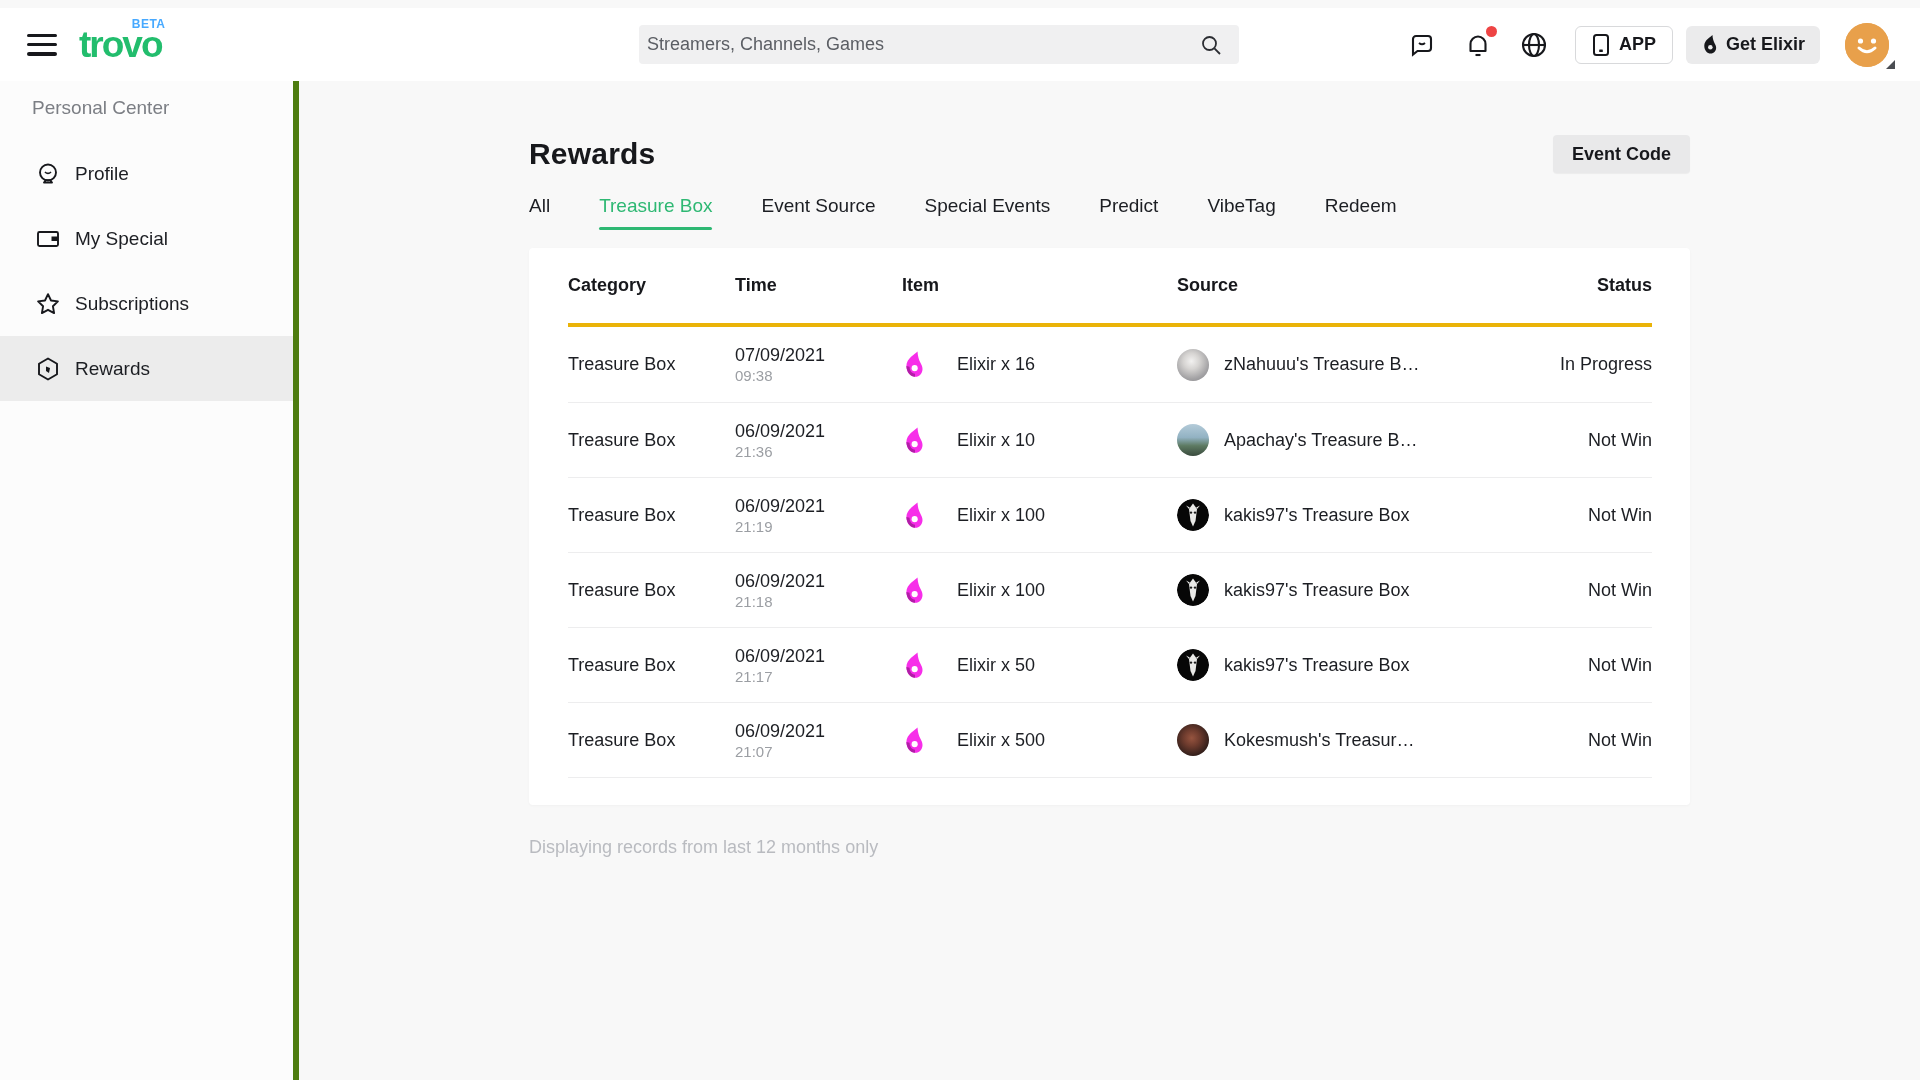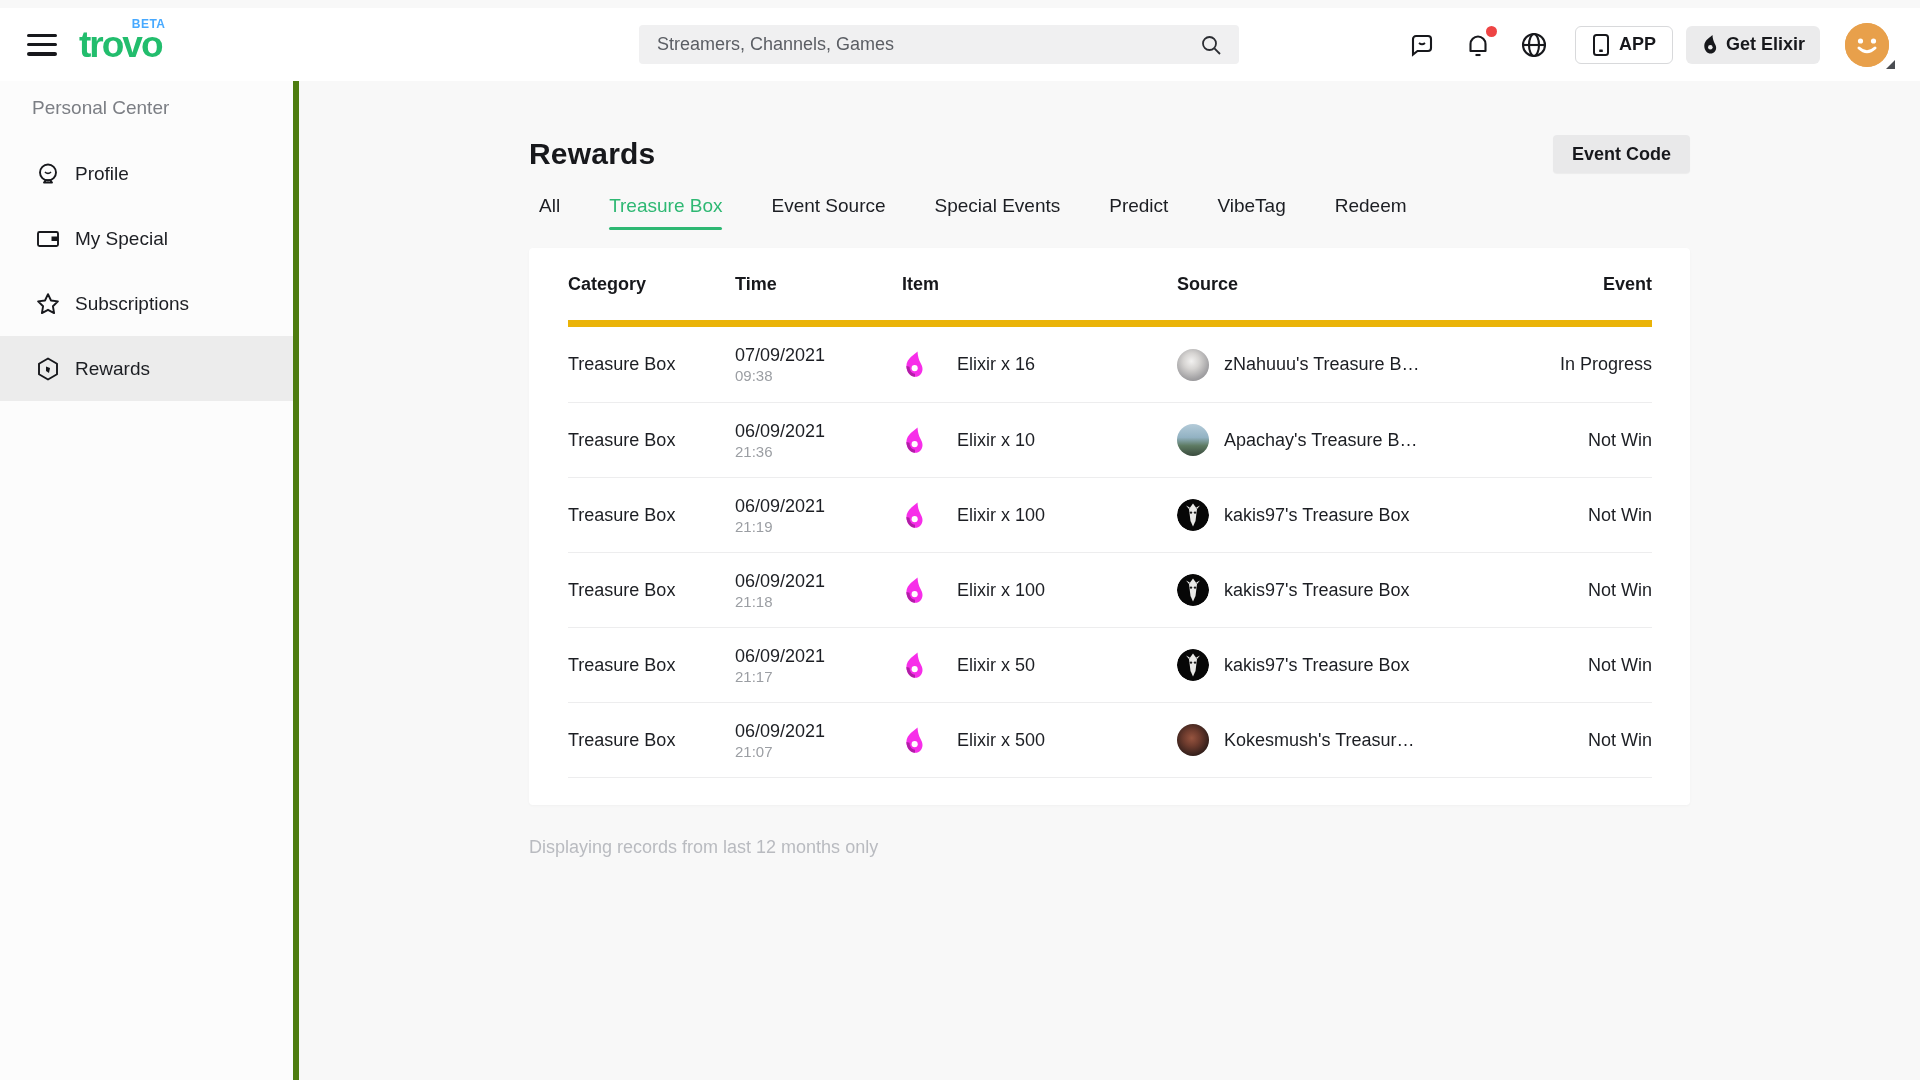--- a/index.html
+++ b/index.html
@@ -18,21 +18,21 @@
   .hamburger span { display:block; height:3.5px; background:#17181c; border-radius:2px; }
   .logo { position:relative; margin-left:22px; cursor:pointer; }
   .logo-text { font-size:37px; font-weight:800; letter-spacing:-2px; color:#22bd6d; line-height:1; }
   .logo-beta { position:absolute; top:-9px; right:-4px; font-size:12px; font-weight:800; color:#47a9ff; letter-spacing:0.5px; }
   .search-wrap {
     position:absolute; left:639px; top:17px; width:600px; height:39px;
     background:#f0f0f1; border-radius:4px; display:flex; align-items:center;
   }
   .search-input {
     flex:1; height:100%; border:none; outline:none; background:transparent;
-    font-family:inherit; font-size:18px; color:#4d7c0f; padding-left:18px;
+    font-family:inherit; font-size:18px; color:#4d7c0f; padding-left:8px;
   }
   .search-input::placeholder { color:#5b5e64; opacity:1; }
   .search-icon { margin-right:16px; display:flex; }
   .topbar-right { position:absolute; right:0; top:0; height:73px; display:flex; align-items:center; }
   .icon-btn { width:30px; height:30px; margin-right:26px; position:relative; display:flex; align-items:center; justify-content:center; cursor:pointer; }
   .notif-dot { position:absolute; top:-4px; right:-4px; width:11px; height:11px; border-radius:50%; background:#ee4444; }
   .btn-app {
     height:38px; padding:0 16px; border:1px solid #d8d9db; border-radius:6px; background:#fff;
     display:flex; align-items:center; gap:9px; font-size:18px; font-weight:700; color:#17181c;
     margin-right:13px; cursor:pointer;
@@ -67,34 +67,34 @@
   
   .main { position:absolute; left:300px; top:73px; width:1620px; height:1007px; background:#f8f8f8; }
   .main-inner { width:1161px; margin-left:229px; }
   .title-row { display:flex; justify-content:space-between; align-items:center; padding-top:62px; }
   .page-title { font-size:30px; font-weight:800; color:#17181c; letter-spacing:0.2px; }
   .btn-redeem {
     height:38px; padding:0 19px; background:#e9e9ea; border:none; border-radius:4px;
     font-family:inherit; font-size:18px; font-weight:700; color:#17181c; cursor:pointer;
     box-shadow:0 1px 1px rgba(0,0,0,0.05);
   }
-  .tabs { display:flex; gap:49px; margin-top:22px;margin-left:10px; }
+  .tabs { display:flex; gap:49px; margin-top:22px; }
   .tab { position:relative; font-size:19px; color:#1c1e23; padding-bottom:13px; cursor:pointer; }
   .tab.active { color:var(--accent); }
   .tab.active::after {
     content:""; position:absolute; left:0; right:0; bottom:0; height:3px;
     background:var(--accent); border-radius:2px;
   }
 
   
   .card {
     margin-top:18px; width:1161px; height:557px; background:#ffffff; border-radius:4px;
     padding:0 38px 0 39px; box-shadow:0 1px 3px rgba(0,0,0,0.03);
   }
-  .thead { height:79px; display:flex; align-items:center; border-bottom:7px solid #eab308; }
+  .thead { height:79px; display:flex; align-items:center; border-bottom:4px solid #eab308; }
   .thead .col { font-size:18px; font-weight:700; color:#17181c; }
   .col-cat { width:167px; }
   .col-time { width:167px; }
   .col-item { width:275px; display:flex; align-items:center; }
   .col-source { width:380px; display:flex; align-items:center; }
   .col-status { flex:1; text-align:right; }
   .trow { height:75px; display:flex; align-items:center; font-size:18px; color:#1c1e23; }
   .trow + .trow { border-top:1px solid #ededee; }
   .tbody { border-bottom:1px solid #ededee; }
   .t-date { font-size:18px; color:#1c1e23; line-height:22px; }
@@ -246,21 +246,21 @@
         <div class="tab">VibeTag</div>
         <div class="tab">Redeem</div>
       </div>
 
     <section class="card">
       <div class="thead">
         <div class="col col-cat">Category</div>
         <div class="col col-time">Time</div>
         <div class="col col-item">Item</div>
         <div class="col col-source">Source</div>
-        <div class="col col-status">Event</div>
+        <div class="col col-status">Status</div>
       </div>
       <div class="tbody" id="table-body">
           <div class="trow">
             <div class="col-cat">Treasure Box</div>
             <div class="col-time">
               <div class="t-date">07/09/2021</div>
               <div class="t-clock">09:38</div>
             </div>
             <div class="col-item">
               <span class="elixir-wrap">

